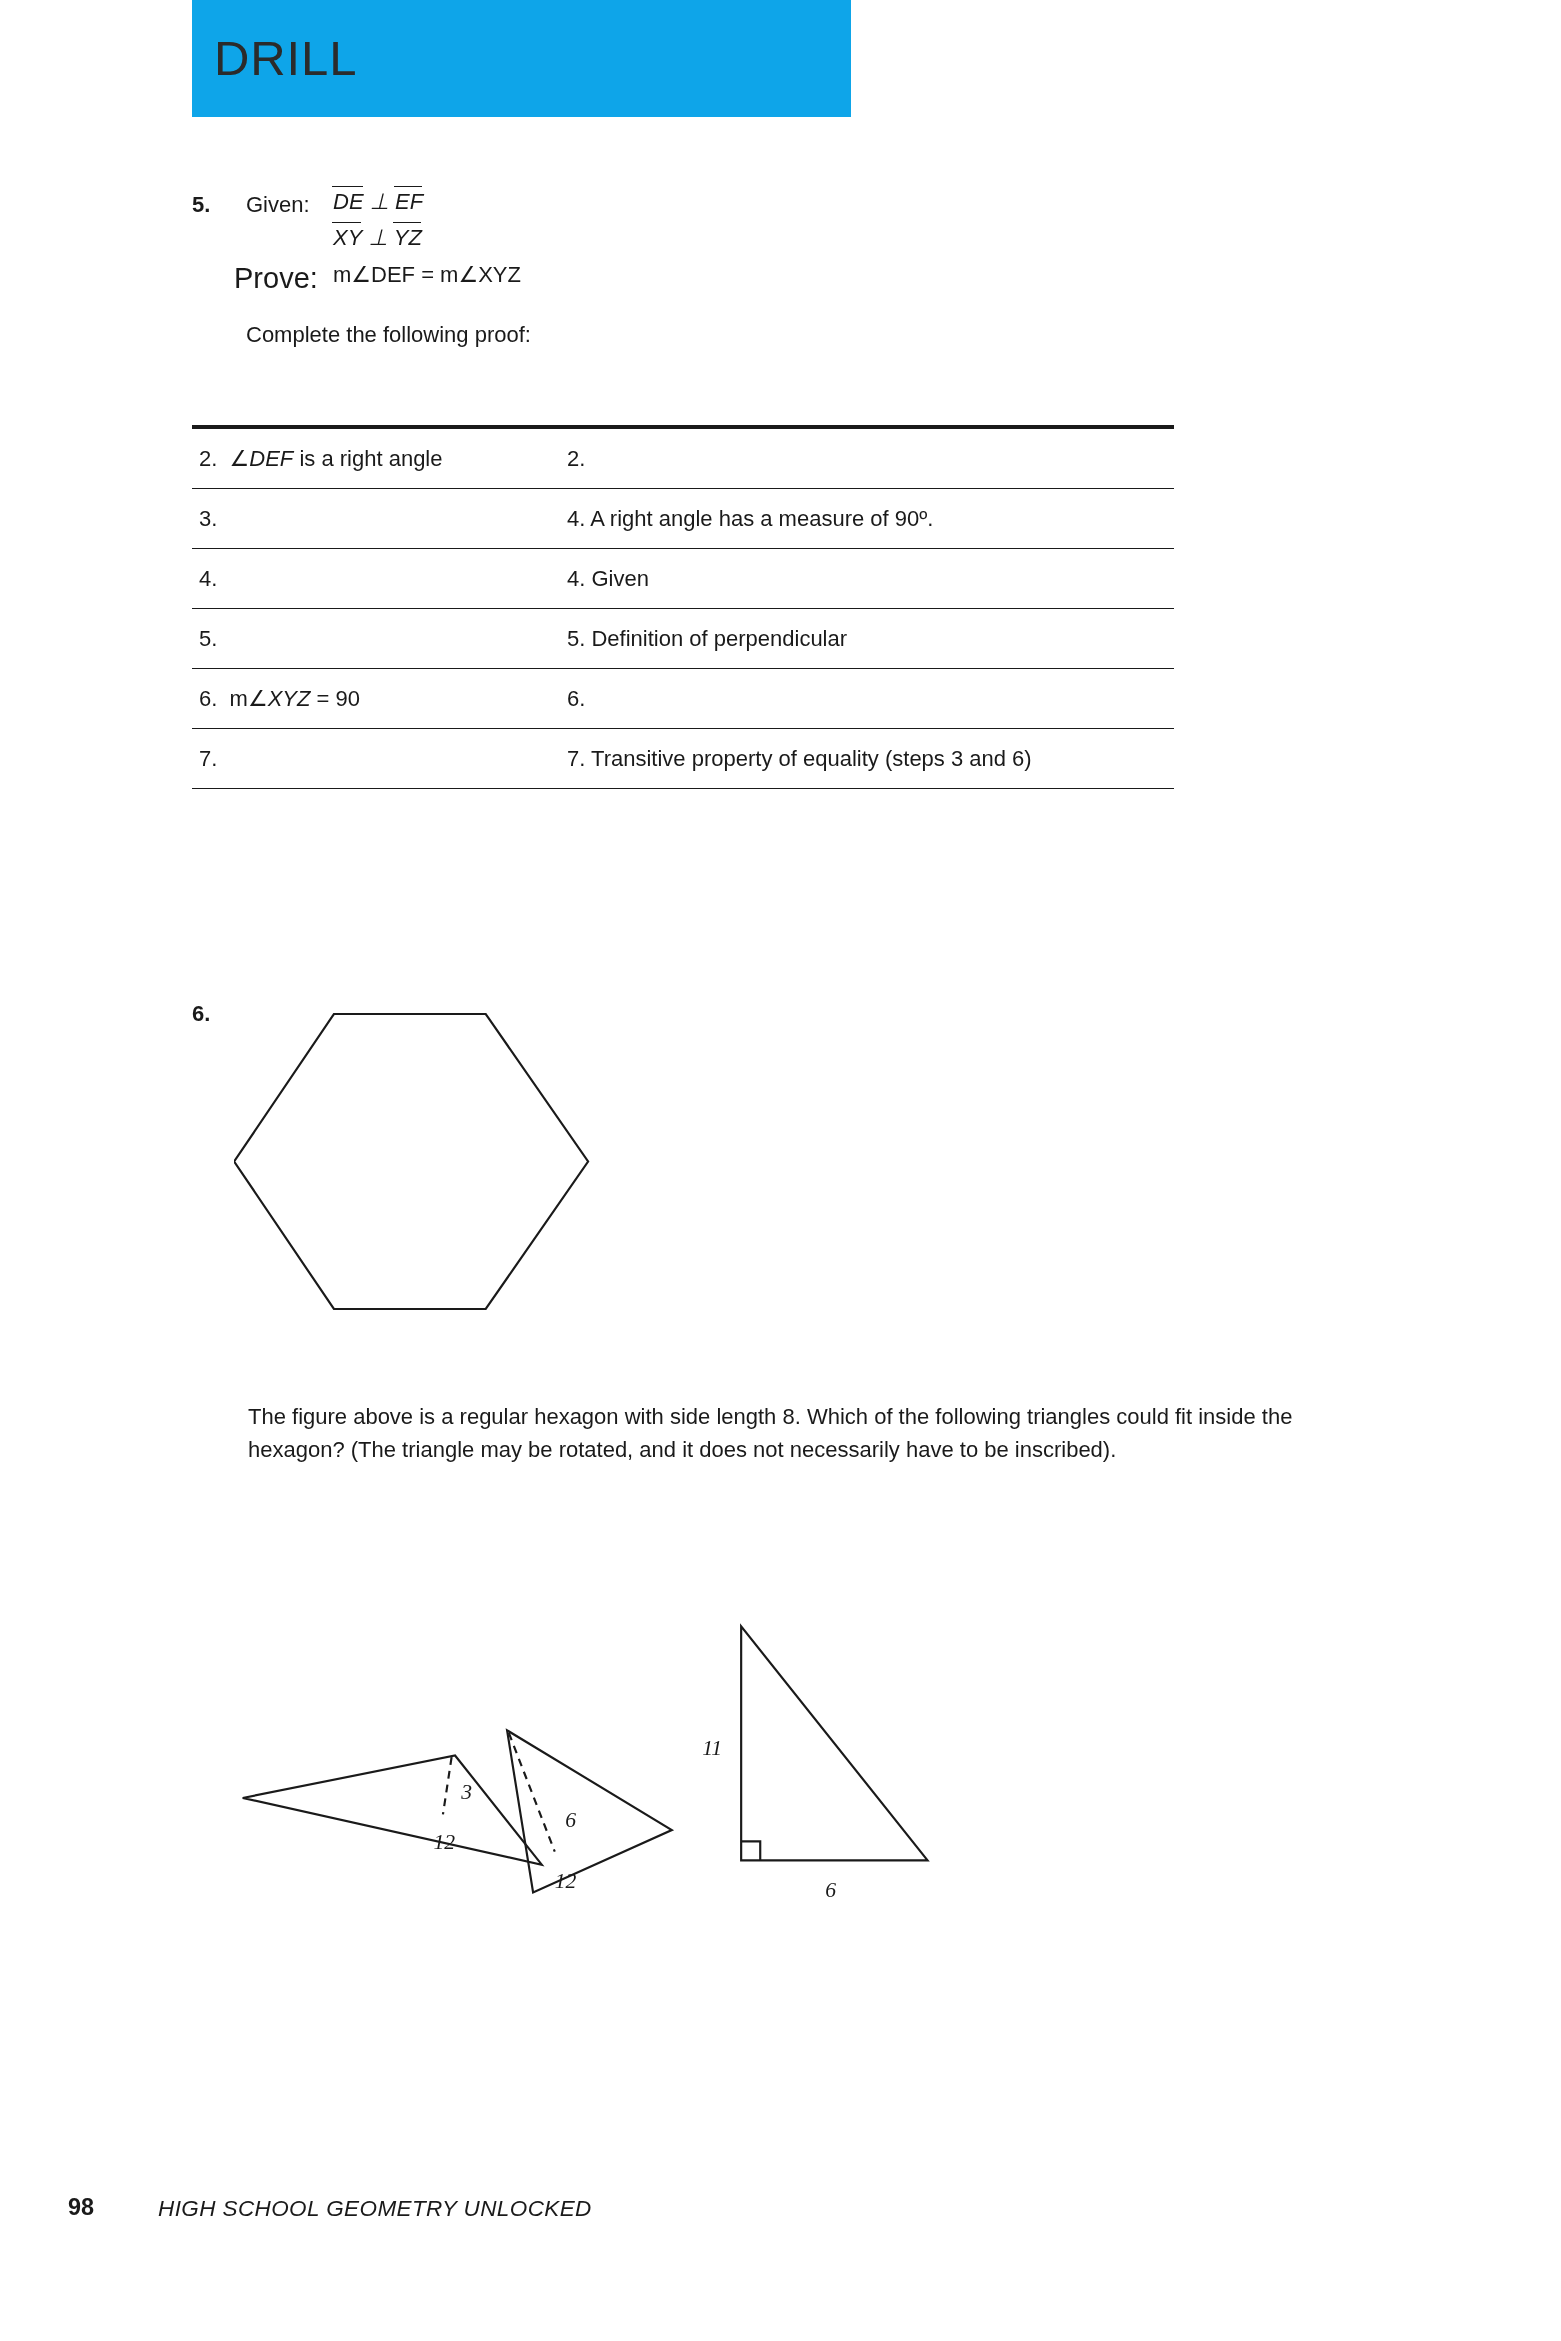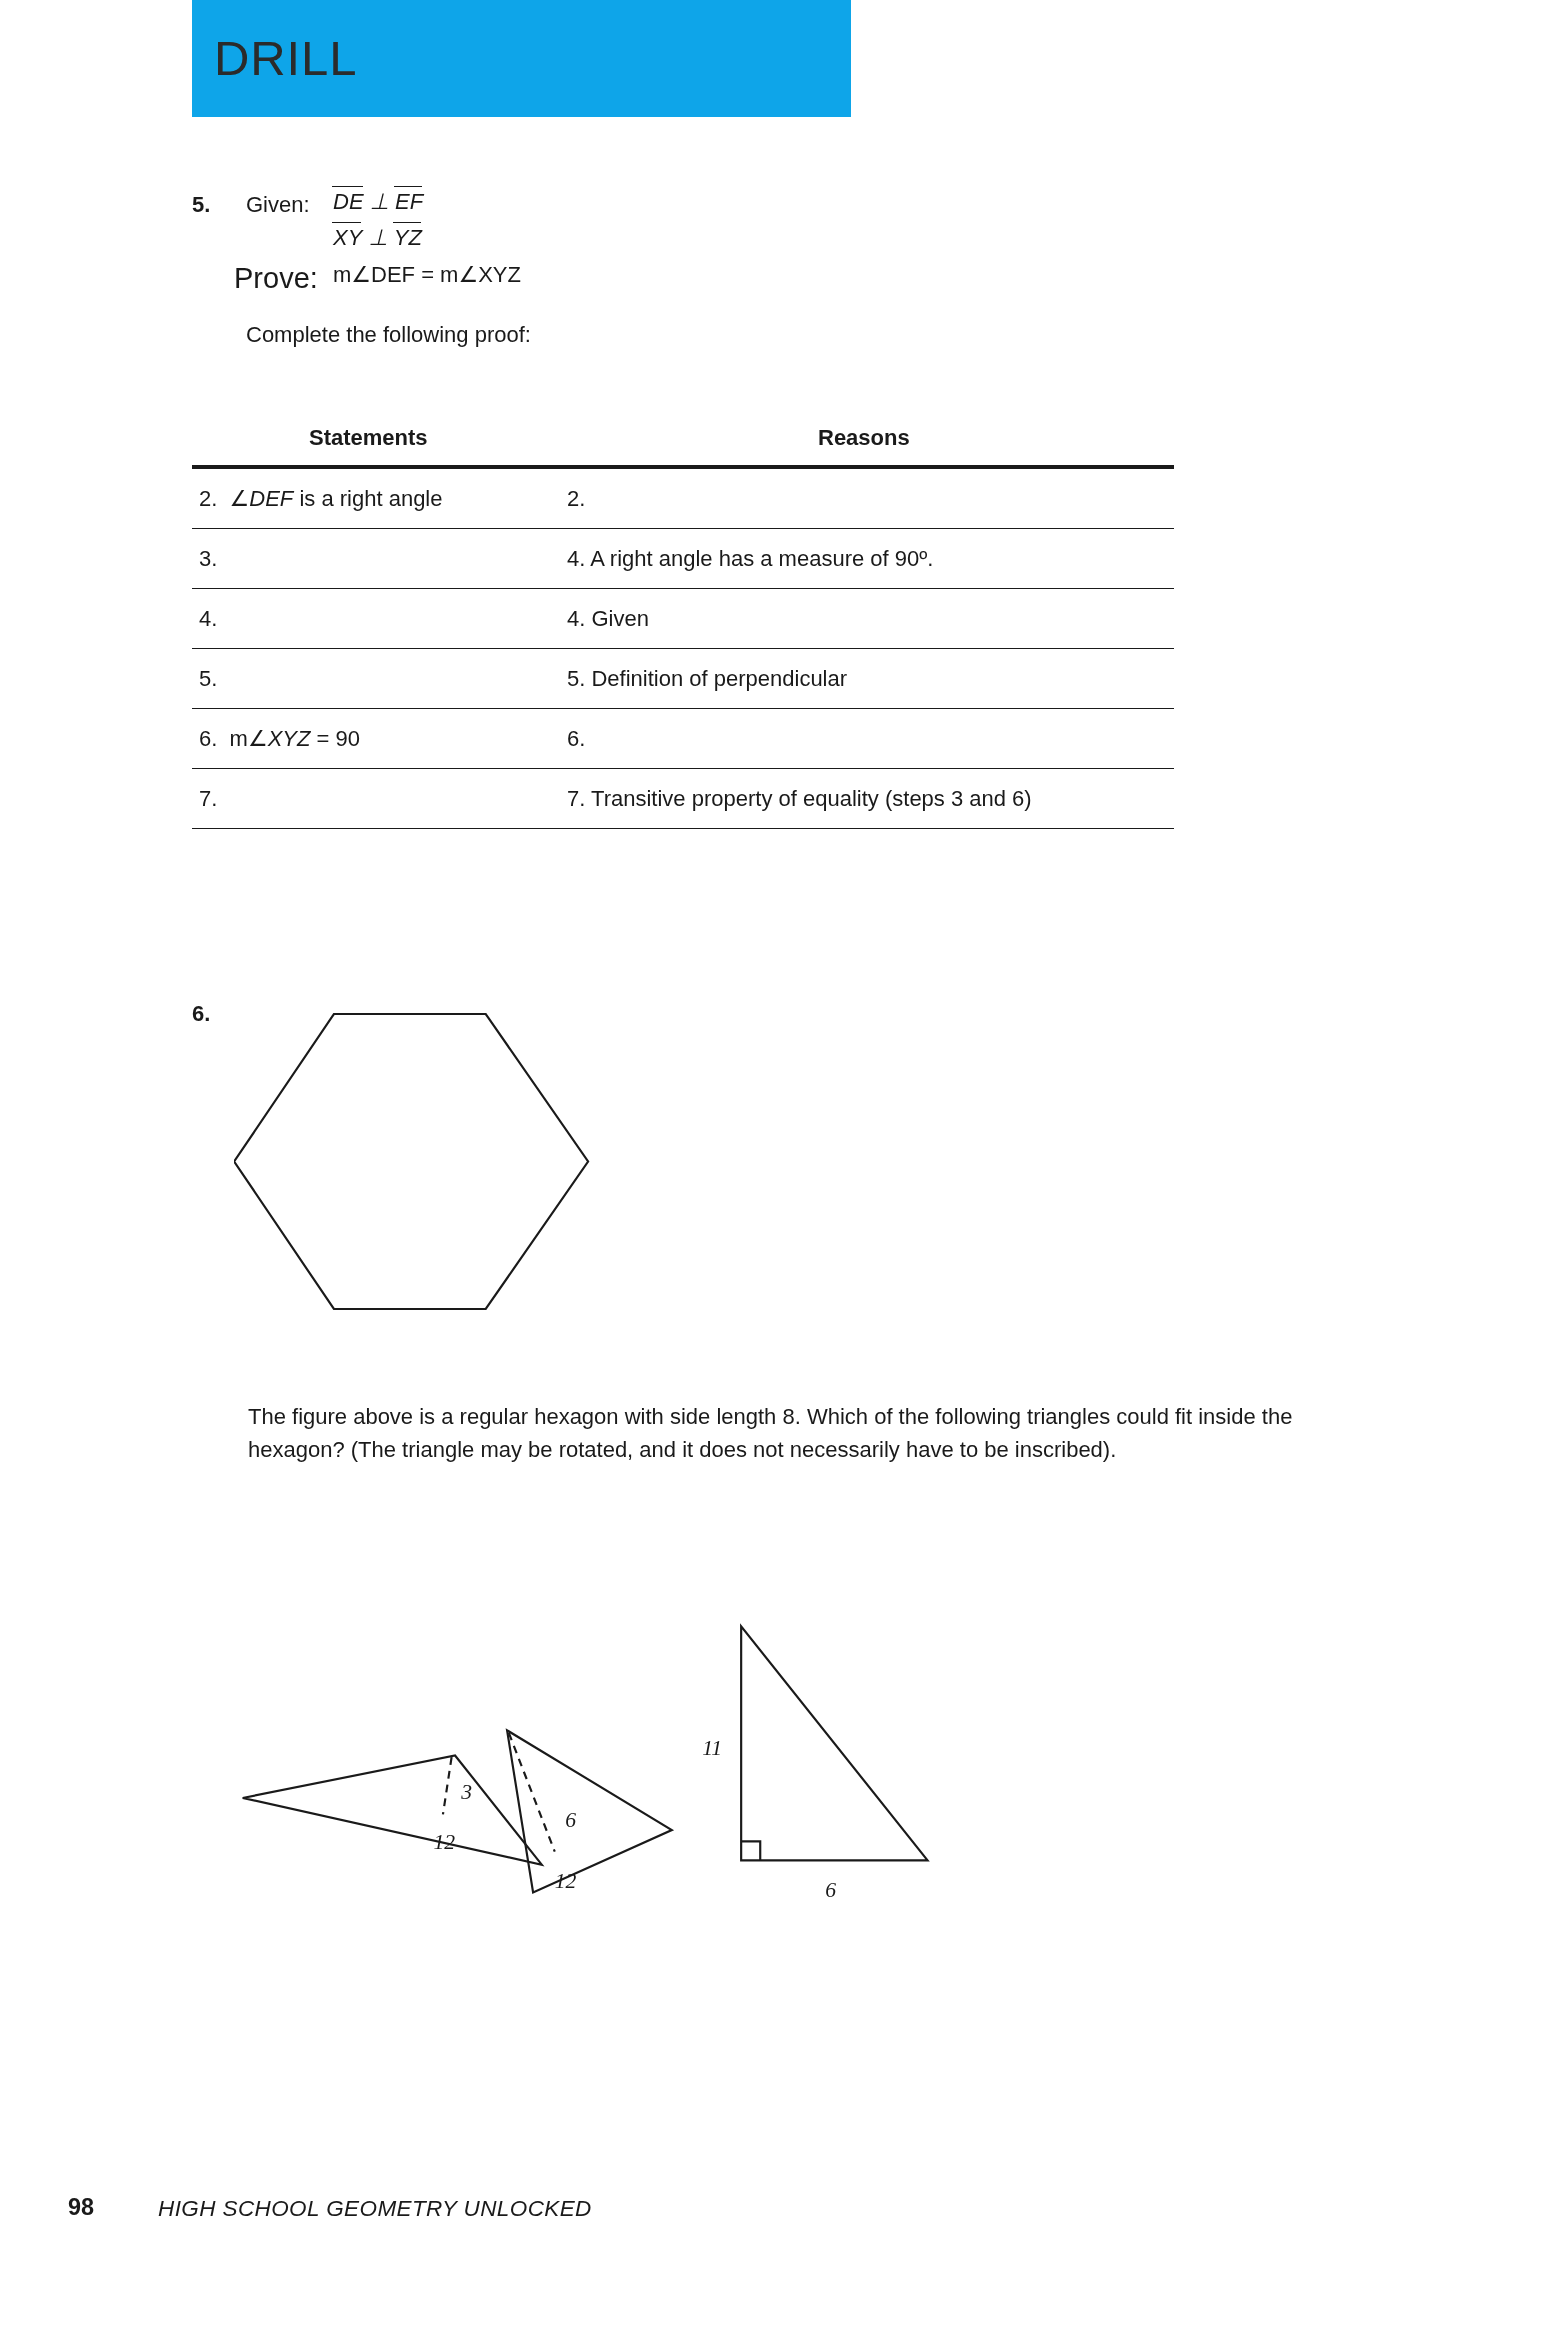--- a/index.html
+++ b/index.html
@@ -229,24 +229,20 @@
     <span>⊥</span>
     <span class="ovl ital">YZ</span>
   </div>
 
   <div class="prove-label">Prove:</div>
   <div class="prove-body">m∠DEF = m∠XYZ</div>
   <div class="complete">Complete the following proof:</div>
 </div>
 
 <div class="proof-table">
-  <div class="proof-head">
-    <div class="h-statements">Statements</div>
-    <div class="h-reasons">Reasons</div>
-  </div>
   <div class="proof-thickrule"></div>
 
   <div class="proof-row">
     <div class="st">2.&nbsp; ∠<span class="ital">DEF</span> is a right angle</div>
     <div class="rs">2.</div>
   </div>
   <div class="proof-row">
     <div class="st">3.</div>
     <div class="rs">4.  A right angle has a measure of 90º.</div>
   </div>

